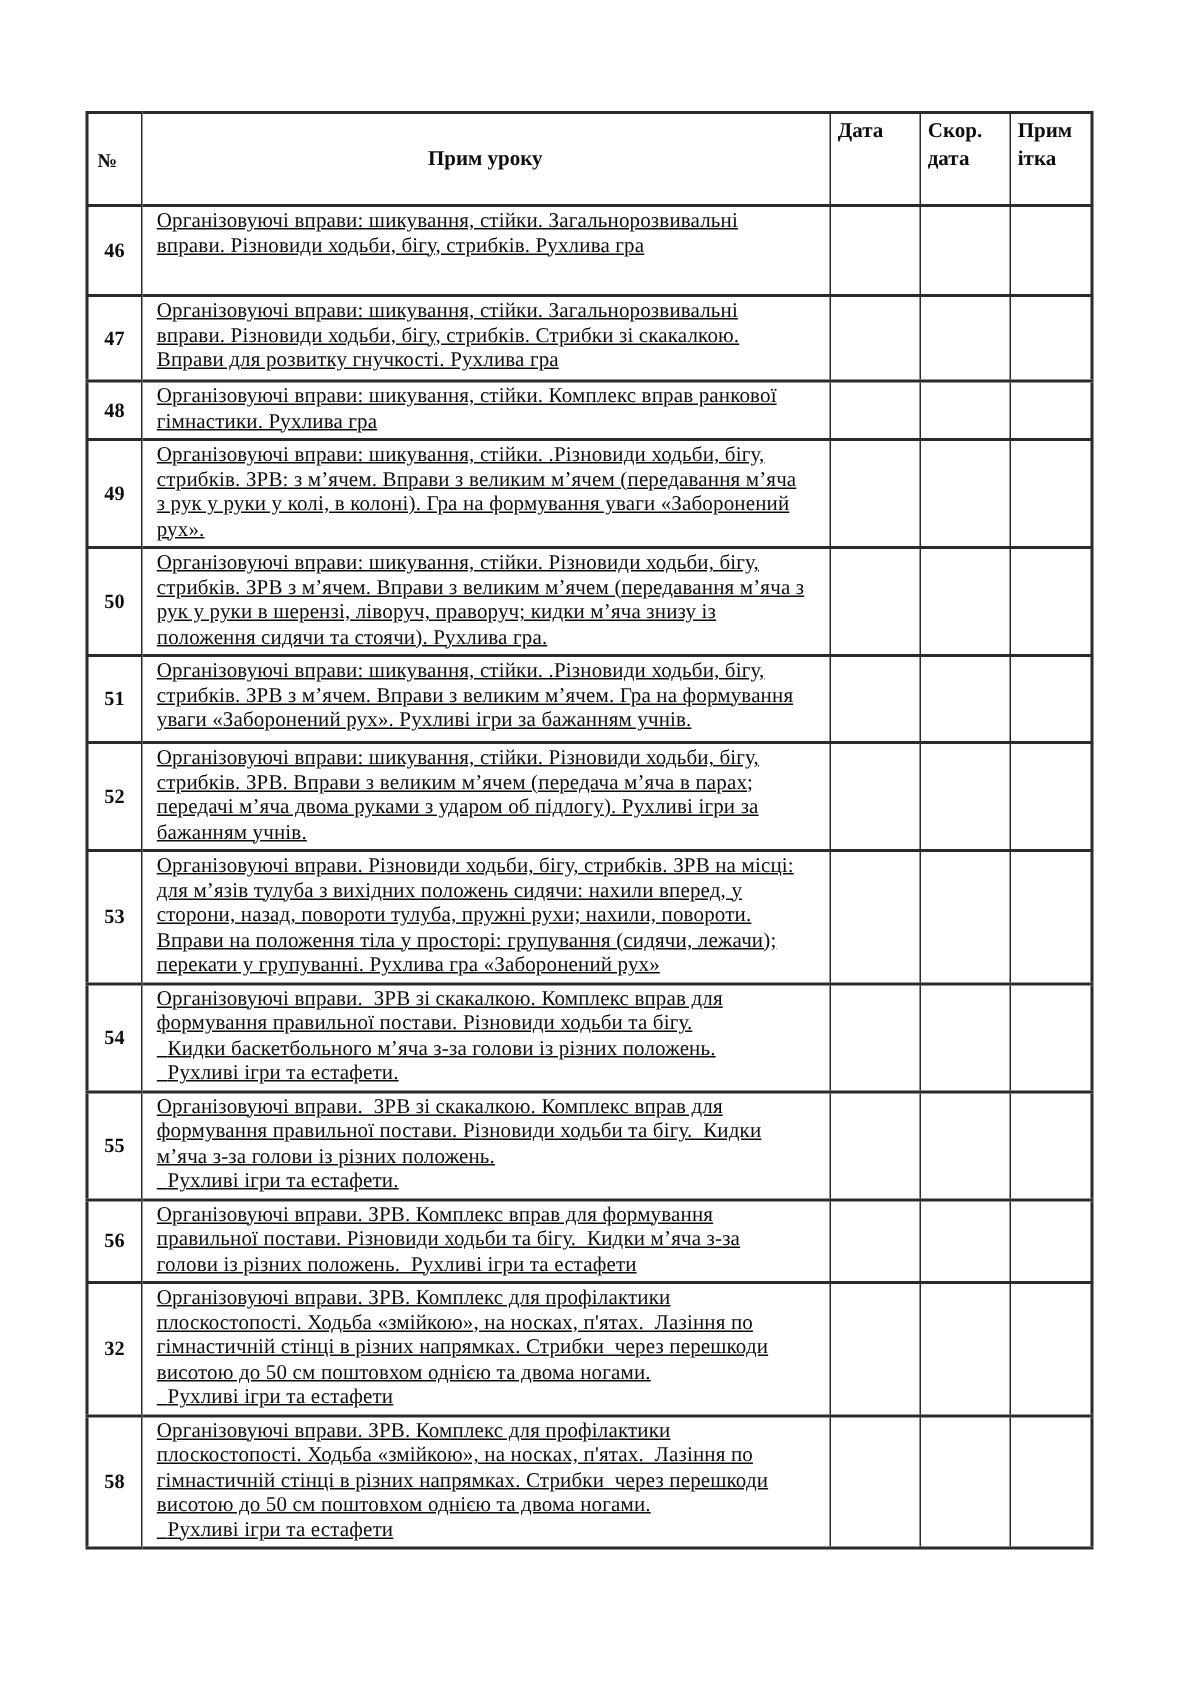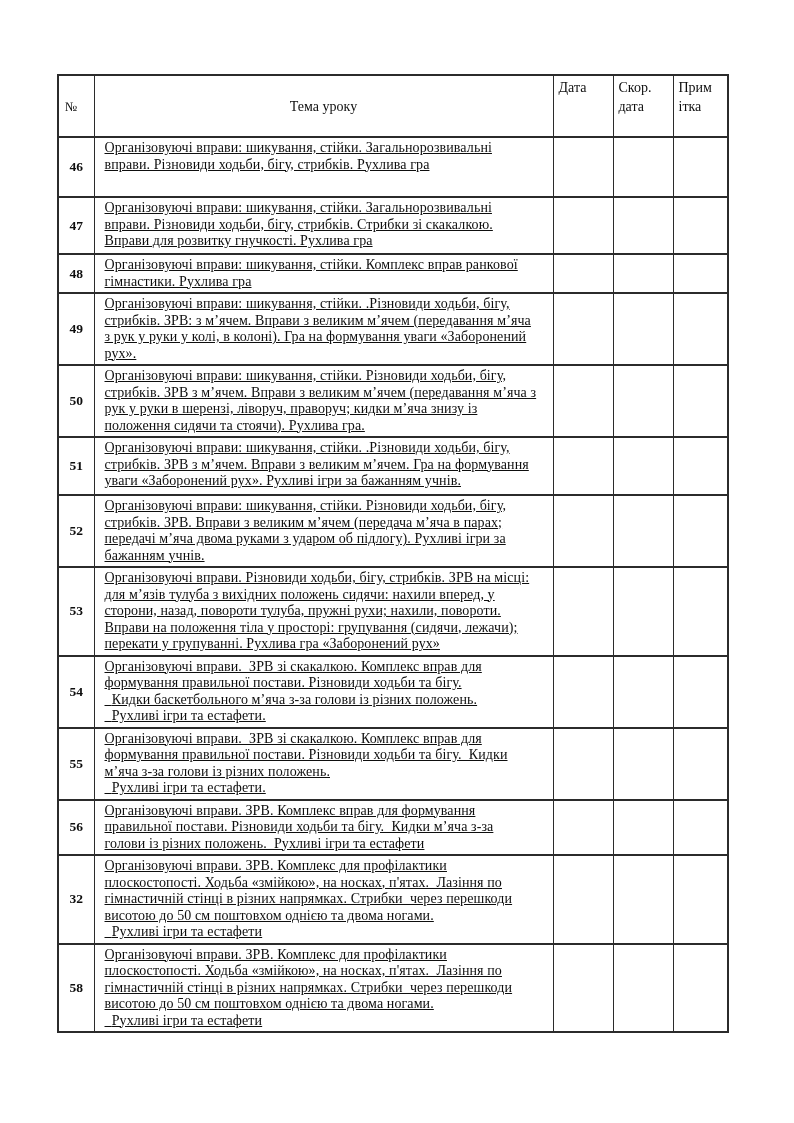--- a/index.html
+++ b/index.html
@@ -37,21 +37,21 @@
     border-top: 2px solid #2b2b2b;
     border-bottom: 2px solid #2b2b2b;
     padding: 0;
     vertical-align: top;
     overflow: hidden;
   }
 
   
   tr.header-row { height: 62px; }
   th {
-    font-weight: normal;
+    font-weight: bold;
     font-size: 14px;
     line-height: 19px;
     text-align: left;
     margin-left: 25px;
   }
   th.h-num {
     vertical-align: middle;
     padding-left: 6px;
     font-size: 13px;
   }
@@ -97,21 +97,21 @@
     <colgroup>
       <col class="c-num">
         <col class="c-topic">
         <col class="c-date">
         <col class="c-sdate">
         <col class="c-note">
     </colgroup>
     <thead>
       <tr class="header-row">
         <th class="h-num">№</th>
-        <th class="h-topic">Тема уроку</th>
+        <th class="h-topic">Прим уроку</th>
         <th class="h-date">Дата</th>
         <th class="h-sdate">Скор. дата</th>
         <th class="h-note">Прим
 ітка</th>
       </tr>
     </thead>
     <tbody>
         <tr style="height: 60px;">
     <td class="num-cell">46</td>
     <td class="topic-cell">Організовуючі вправи: шикування, стійки. Загальнорозвивальні

